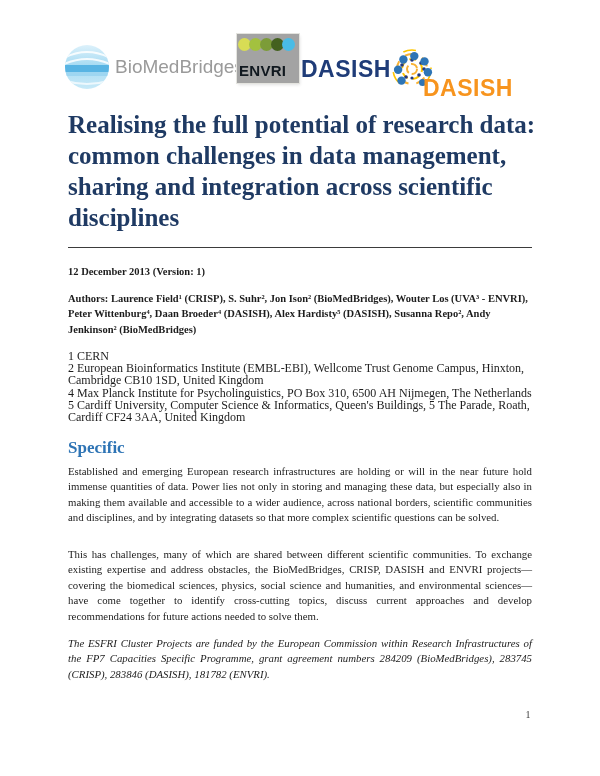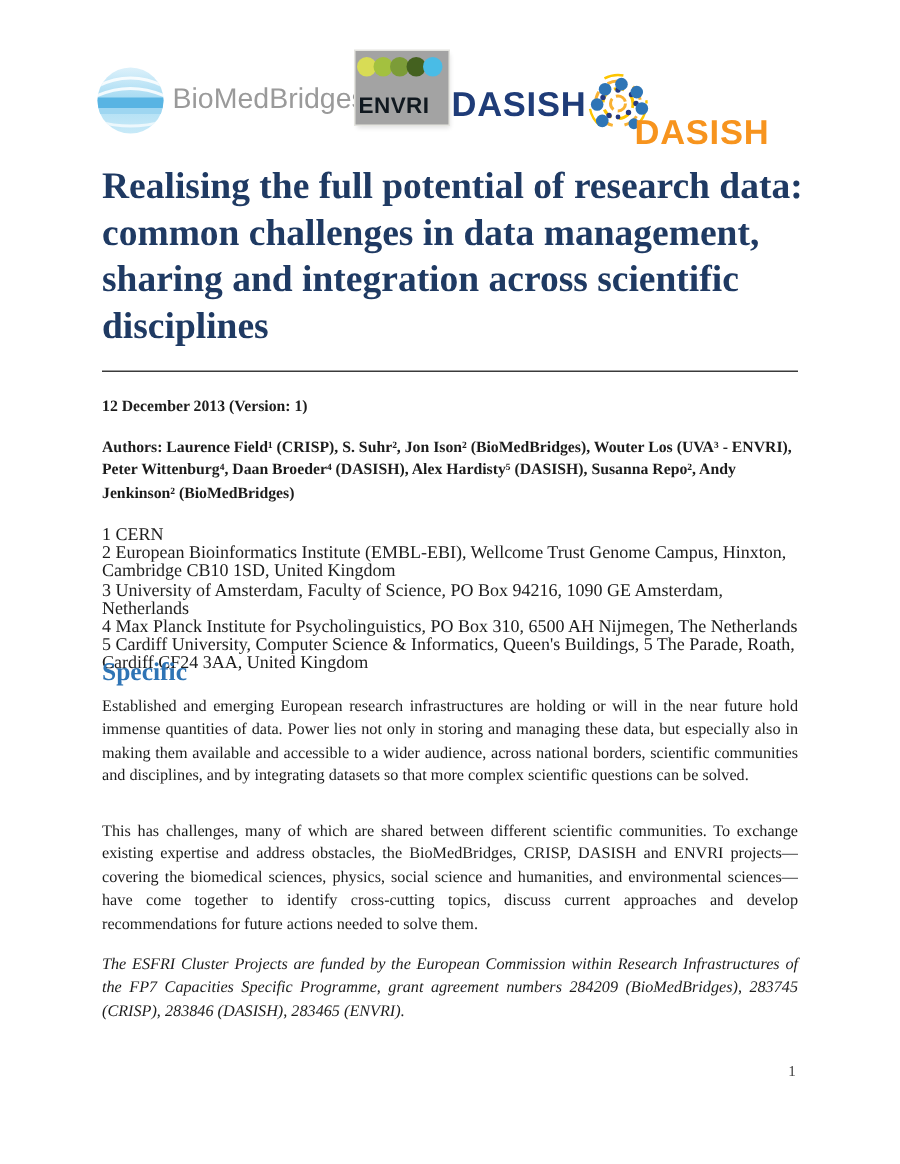--- a/index.html
+++ b/index.html
@@ -156,27 +156,26 @@
 
   <div class="rule"></div>
 
   <p class="date">12 December 2013 (Version: 1)</p>
 
   <p class="authors">Authors: Laurence Field¹ (CRISP), S. Suhr², Jon Ison² (BioMedBridges), Wouter Los (UVA³ - ENVRI), Peter Wittenburg⁴, Daan Broeder⁴ (DASISH), Alex Hardisty⁵ (DASISH), Susanna Repo², Andy Jenkinson² (BioMedBridges)</p>
 
   <div class="affils">
     <div>1 CERN</div>
     <div>2 European Bioinformatics Institute (EMBL-EBI), Wellcome Trust Genome Campus, Hinxton, Cambridge CB10 1SD, United Kingdom</div>
-    <div>3 University of Amsterdam, Faculty of Science, PO Box 94216, 1090 GE Amsterdam, Netherlands</div>
     <div>4 Max Planck Institute for Psycholinguistics, PO Box 310, 6500 AH Nijmegen, The Netherlands</div>
     <div>5 Cardiff University, Computer Science &amp; Informatics, Queen's Buildings, 5 The Parade, Roath, Cardiff CF24 3AA, United Kingdom</div>
   </div>
 
   <h2 class="summary-h">Specific</h2>
 
   <p class="body p1">Established and emerging European research infrastructures are holding or will in the near future hold immense quantities of data. Power lies not only in storing and managing these data, but especially also in making them available and accessible to a wider audience, across national borders, scientific communities and disciplines, and by integrating datasets so that more complex scientific questions can be solved.</p>
   <p class="body p2">This has challenges, many of which are shared between different scientific communities. To exchange existing expertise and address obstacles, the BioMedBridges, CRISP, DASISH and ENVRI projects—covering the biomedical sciences, physics, social science and humanities, and environmental sciences—have come together to identify cross-cutting topics, discuss current approaches and develop recommendations for future actions needed to solve them.</p>
 
-  <p class="funding">The ESFRI Cluster Projects are funded by the European Commission within Research Infrastructures of the FP7 Capacities Specific Programme, grant agreement numbers 284209 (BioMedBridges), 283745 (CRISP), 283846 (DASISH), 283465 (ENVRI).</p>
+  <p class="funding">The ESFRI Cluster Projects are funded by the European Commission within Research Infrastructures of the FP7 Capacities Specific Programme, grant agreement numbers 284209 (BioMedBridges), 283745 (CRISP), 283846 (DASISH), 181782 (ENVRI).</p>
 
   <div class="pageno">1</div>
 
 </div>
 
 </body></html>

